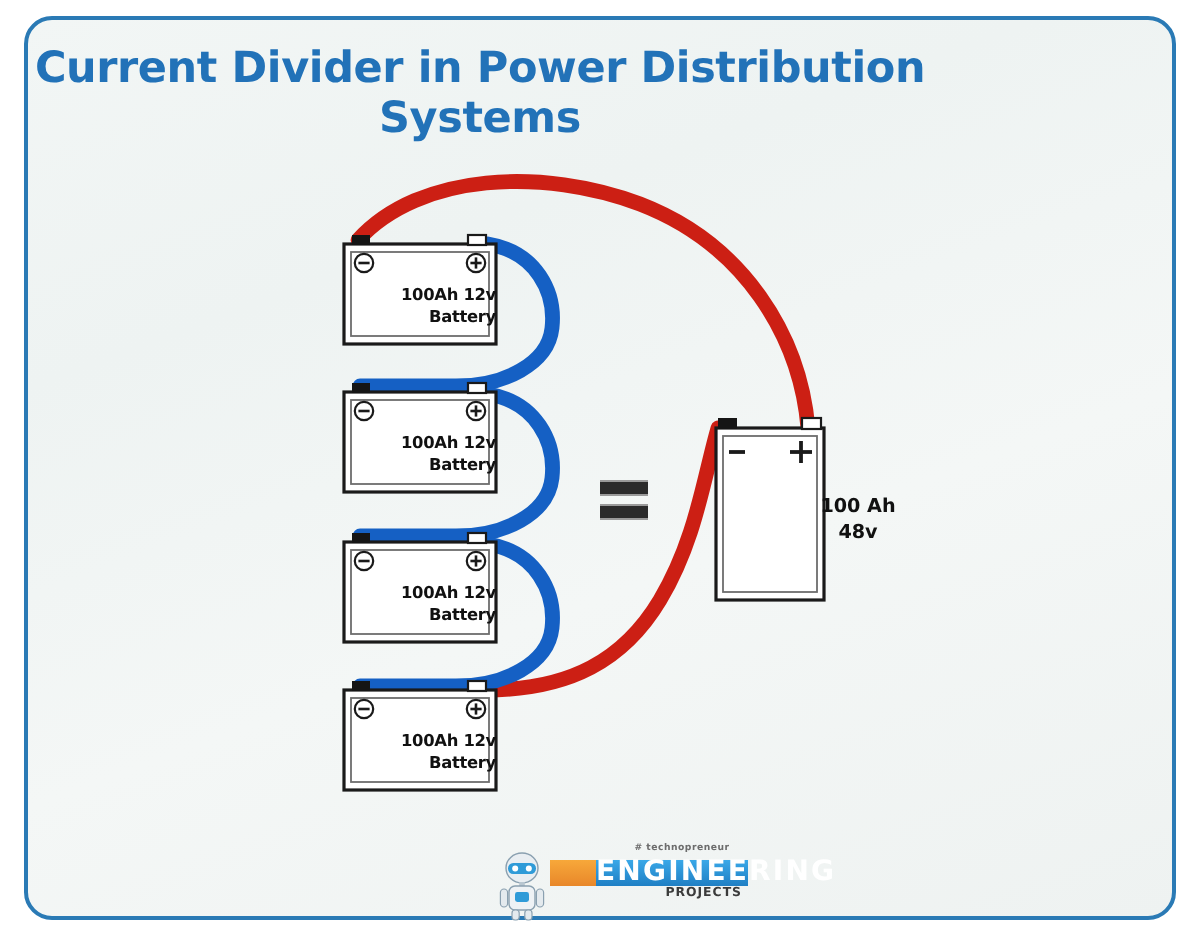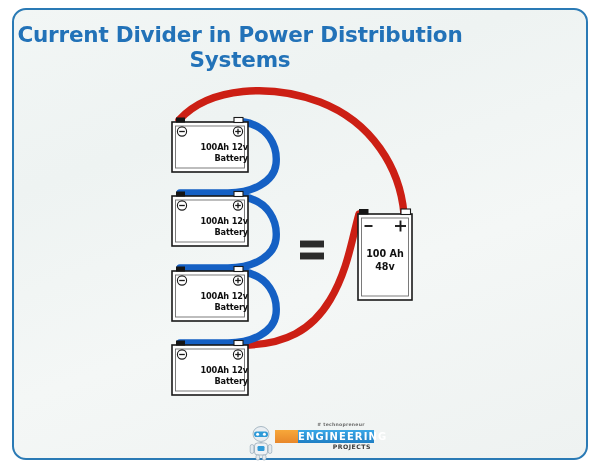--- a/index.html
+++ b/index.html
@@ -45,39 +45,40 @@
     font-size:8.2px;font-weight:bold;color:#111;line-height:1.32;
     font-family:"DejaVu Sans","Liberation Sans",sans-serif;
     letter-spacing:-0.15px;
     white-space:pre-line;
   }
   .rlabel{
     position:absolute;text-align:center;
     font-size:9.6px;font-weight:bold;color:#111;line-height:1.35;
     font-family:"DejaVu Sans","Liberation Sans",sans-serif;
     white-space:pre-line;
+    margin-left:44px;
   }
 
   
   .logo{position:absolute;left:248px;top:422px;width:126px;height:38px;}
   .logo .tagline{
     position:absolute;left:60px;top:0px;width:66px;text-align:center;
     font-size:4.6px;font-weight:bold;color:#6d6d6d;letter-spacing:0.25px;
   }
   .logo .the{
     position:absolute;left:27px;top:8px;width:22px;height:13px;
     background:linear-gradient(#f7a83a,#e8872a);
     color:#fff;font-size:7px;font-weight:bold;line-height:13px;text-align:center;
     letter-spacing:0.4px;
     padding-left:38px;
   }
   .logo .eng{
     position:absolute;left:50px;top:8px;width:76px;height:13px;
     background:linear-gradient(#3aa8e8,#1f7fc4);
-    color:#fff;font-size:10px;font-weight:bold;line-height:13px;
+    color:#fff;font-size:14px;font-weight:bold;line-height:13px;
     letter-spacing:1.1px;
   }
   .logo .proj{
     position:absolute;left:50px;top:21px;width:76px;
     text-align:right;padding-right:3px;box-sizing:border-box;
     font-size:6.2px;font-weight:bold;color:#3b3b3b;letter-spacing:0.5px;
   }
 </style>
 </head>
 <body>

